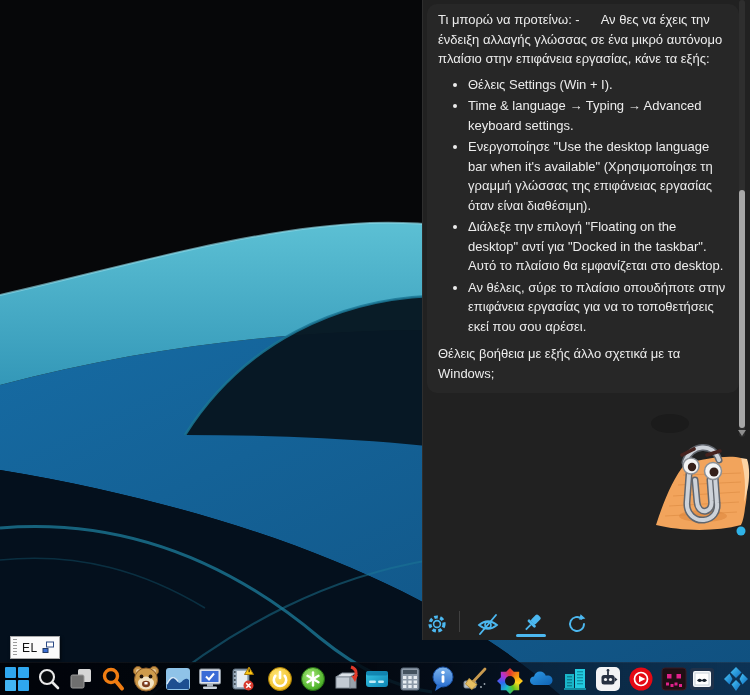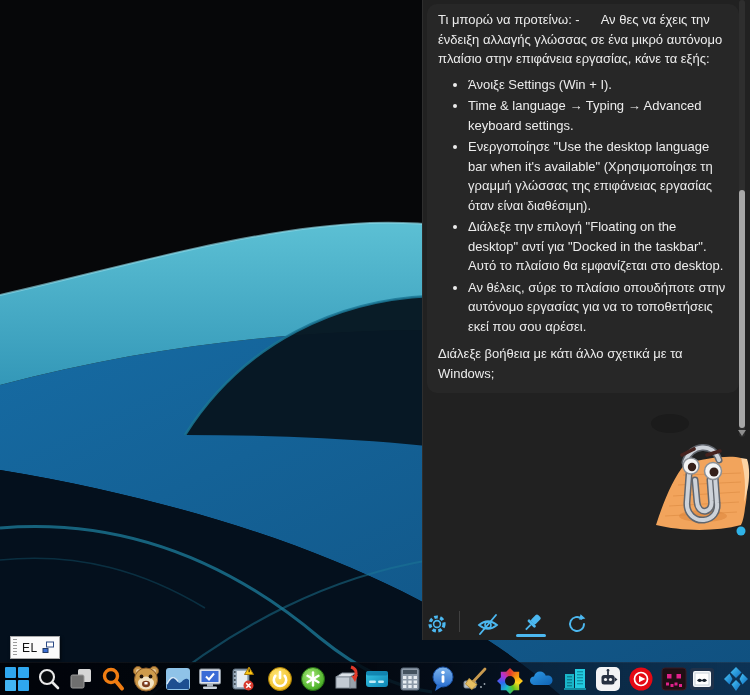--- a/index.html
+++ b/index.html
@@ -98,27 +98,27 @@
       <rect x="4.5" y="1" width="7" height="5" fill="#fff" stroke="#2c4b86" stroke-width="1"></rect>
       <rect x="1" y="7.5" width="5" height="4" fill="#3b6fd4" stroke="#223a66" stroke-width="1"></rect>
     </svg>
   </div>
 
   <div id="panel">
 
     <div class="bubble">
       <p>Τι μπορώ να προτείνω: -&nbsp;&nbsp;&nbsp;&nbsp;&nbsp; Αν θες να έχεις την ένδειξη αλλαγής γλώσσας σε ένα μικρό αυτόνομο πλαίσιο στην επιφάνεια εργασίας, κάνε τα εξής:</p>
       <ul>
-        <li>Άνοιξε Settings (Win + I).</li>
+        <li>Θέλεις Settings (Win + I).</li>
         <li>Time &amp; language → Typing → Advanced keyboard settings.</li>
         <li>Ενεργοποίησε "Use the desktop language bar when it's available" (Χρησιμοποίησε τη γραμμή γλώσσας της επιφάνειας εργασίας όταν είναι διαθέσιμη).</li>
         <li>Διάλεξε την επιλογή "Floating on the desktop" αντί για "Docked in the taskbar". Αυτό το πλαίσιο θα εμφανίζεται στο desktop.</li>
-        <li>Αν θέλεις, σύρε το πλαίσιο οπουδήποτε στην αυτόνομο εργασίας για να το τοποθετήσεις εκεί που σου αρέσει.</li>
+        <li>Αν θέλεις, σύρε το πλαίσιο οπουδήποτε στην επιφάνεια εργασίας για να το τοποθετήσεις εκεί που σου αρέσει.</li>
       </ul>
-      <p class="outro">Διάλεξε βοήθεια με κάτι άλλο σχετικά με τα Windows;</p>
+      <p class="outro">Θέλεις βοήθεια με εξής άλλο σχετικά με τα Windows;</p>
     </div>
 
     <div class="tail"></div>
 
     <div class="sb-track"></div>
     <div class="sb-thumb"></div>
     <div class="sb-arrow"></div>
 
     <svg class="clippy" viewBox="0 0 108 114">
 

